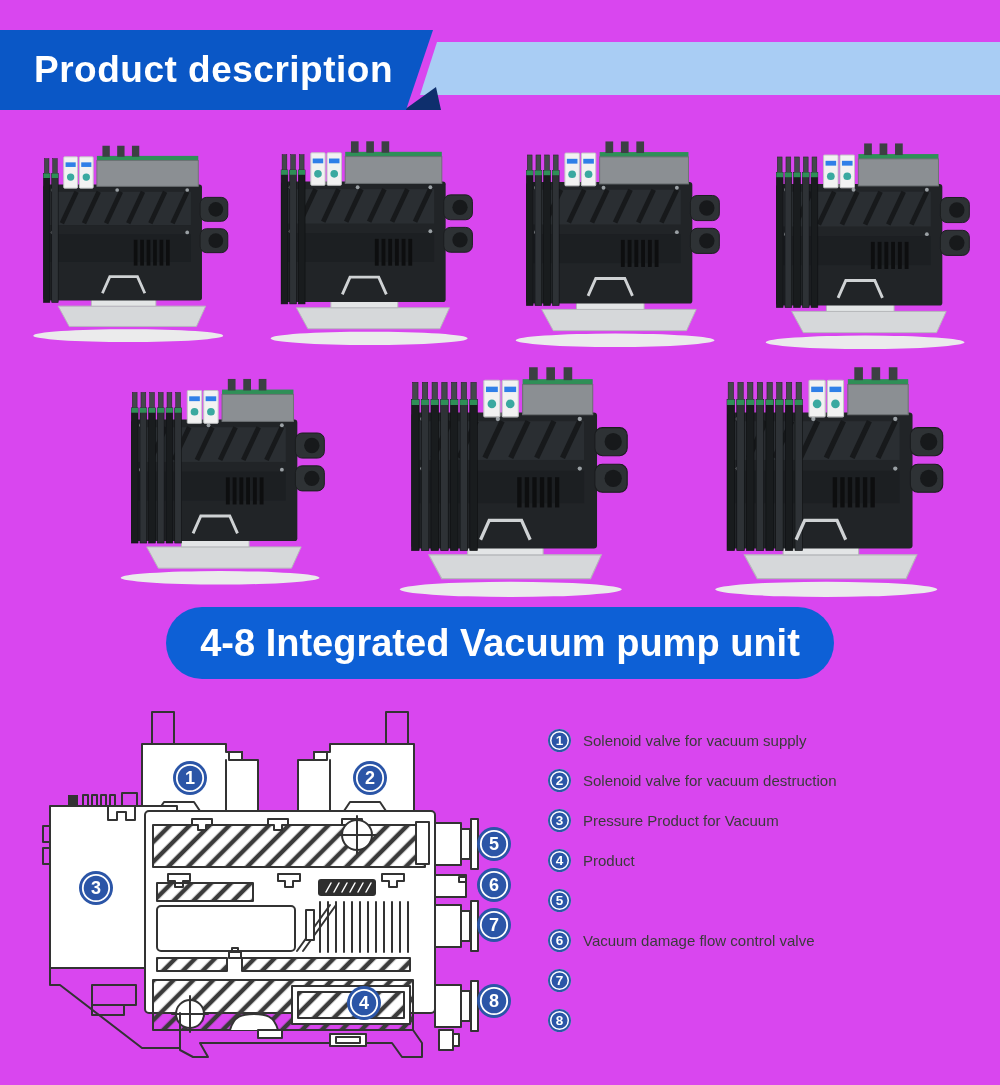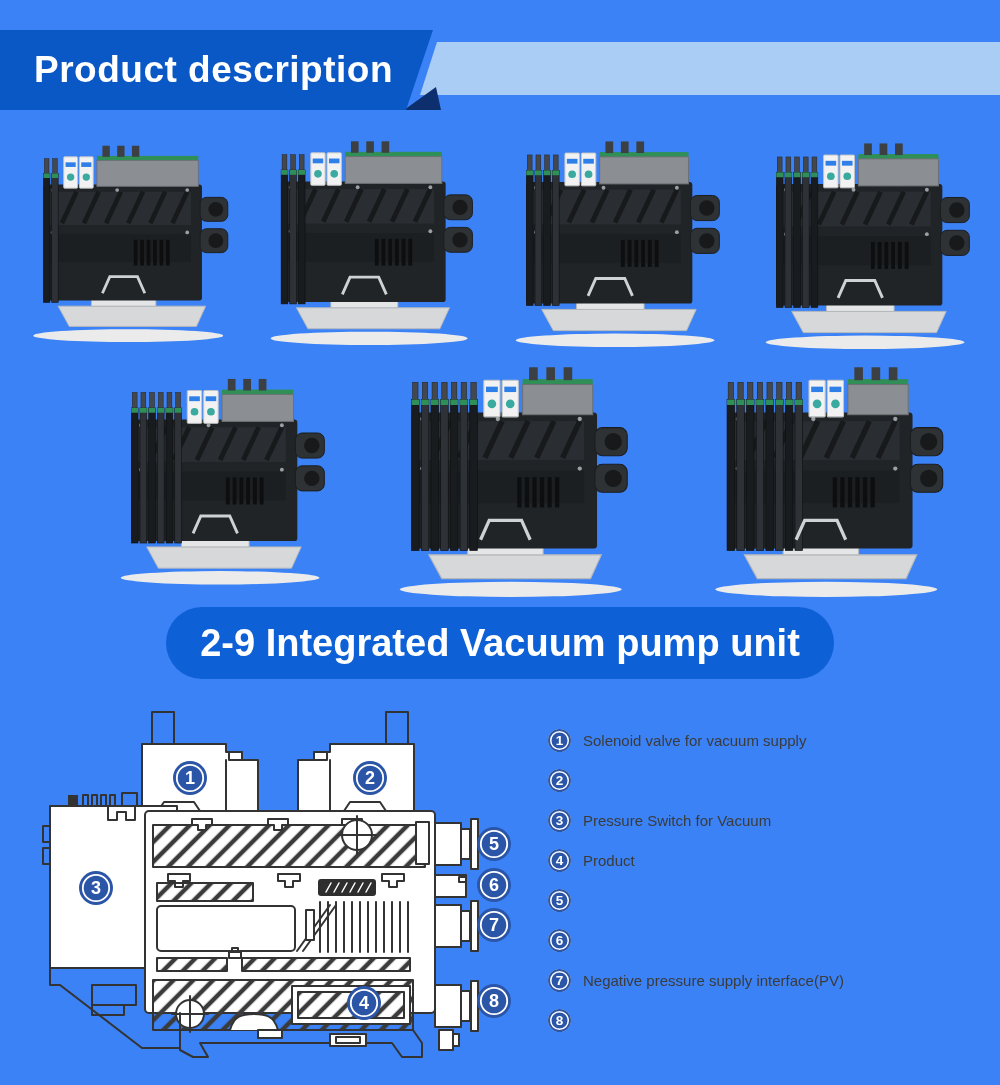--- a/index.html
+++ b/index.html
@@ -1,16 +1,16 @@
 <!DOCTYPE html>
 <html><head>
 <meta charset="utf-8">
 <style>
   html,body{margin:0;padding:0;background:#fff;}
-  .page{position:relative;width:1000px;height:1085px;background:#3b82f6;overflow:hidden;
+  .page{position:relative;width:1000px;height:1085px;background:#d946ef;overflow:hidden;
         font-family:"Liberation Sans","DejaVu Sans",sans-serif;}
   
   .header-svg{position:absolute;left:0;top:0;width:1000px;height:125px;display:block;}
   .header-title{position:absolute;left:34px;top:30px;height:80px;line-height:80px;
         color:#fff;font-size:37px;font-weight:700;letter-spacing:.5px;white-space:nowrap;}
   
   .gallery{position:absolute;left:0;top:112px;width:1000px;height:492px;}
   .unit{position:absolute;}
   .unit svg{width:100%;height:100%;display:block;}
   
@@ -444,21 +444,21 @@
           <rect x="170" y="16" width="8" height="12" fill="#3c4043"></rect>
           <rect x="190" y="72" width="30" height="26" rx="7" fill="#2e3235" stroke="#1a1c1e"></rect>
           <circle cx="207" cy="85" r="8" fill="#17191b"></circle>
           <rect x="190" y="106" width="30" height="26" rx="7" fill="#2e3235" stroke="#1a1c1e"></rect>
           <circle cx="207" cy="119" r="8" fill="#17191b"></circle>
           <path d="M84,176 L92,158 H122 L130,176" fill="none" stroke="#cfd2d4" stroke-width="3"></path>
         </svg>
       </div>
     </div>
 
-  <div class="pill">2-9 Integrated Vacuum pump unit</div>
+  <div class="pill">4-8 Integrated Vacuum pump unit</div>
 
   <svg class="diagram" viewBox="0 0 490 372">
     <defs>
       <pattern id="hatch" width="14" height="14" patternUnits="userSpaceOnUse" patternTransform="rotate(45)">
         <line x1="7" y1="0" x2="7" y2="14" stroke="#3b3b3b" stroke-width="4.5"></line>
       </pattern>
     </defs>
     <g stroke="#333" stroke-width="2" fill="none" stroke-linejoin="round" stroke-linecap="round">
 
       <g>
@@ -597,43 +597,44 @@
   </svg>
 
   <div class="legend">
     <div class="legend-row">
       <span class="legend-badge">1</span>
       <span class="legend-label">Solenoid valve for vacuum supply</span>
     </div>
 
     <div class="legend-row">
       <span class="legend-badge">2</span>
+      <span class="legend-label">Solenoid valve for vacuum destruction</span>
     </div>
 
     <div class="legend-row">
       <span class="legend-badge">3</span>
-      <span class="legend-label">Pressure Switch for Vacuum</span>
+      <span class="legend-label">Pressure Product for Vacuum</span>
     </div>
 
     <div class="legend-row">
       <span class="legend-badge">4</span>
       <span class="legend-label">Product</span>
     </div>
 
     <div class="legend-row">
       <span class="legend-badge">5</span>
     </div>
 
     <div class="legend-row">
       <span class="legend-badge">6</span>
+      <span class="legend-label">Vacuum damage flow control valve</span>
     </div>
 
     <div class="legend-row">
       <span class="legend-badge">7</span>
-      <span class="legend-label">Negative pressure supply interface(PV)</span>
     </div>
 
     <div class="legend-row">
       <span class="legend-badge">8</span>
     </div>
   </div>
 
 </div>
 
 </body></html>

